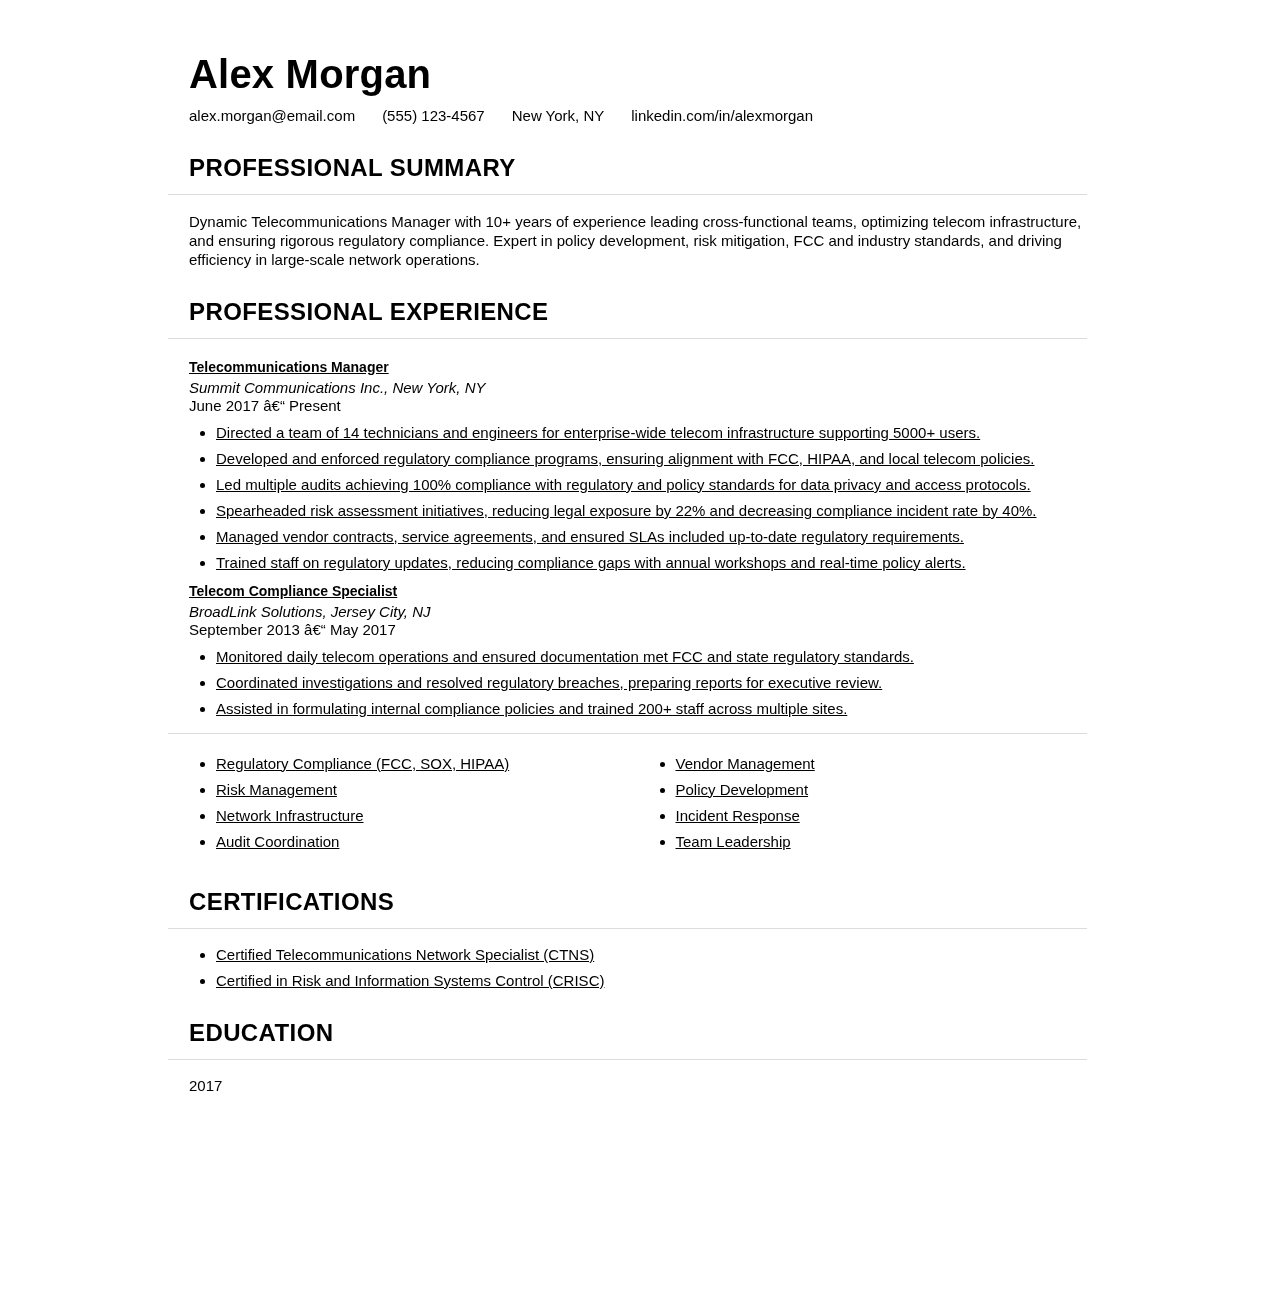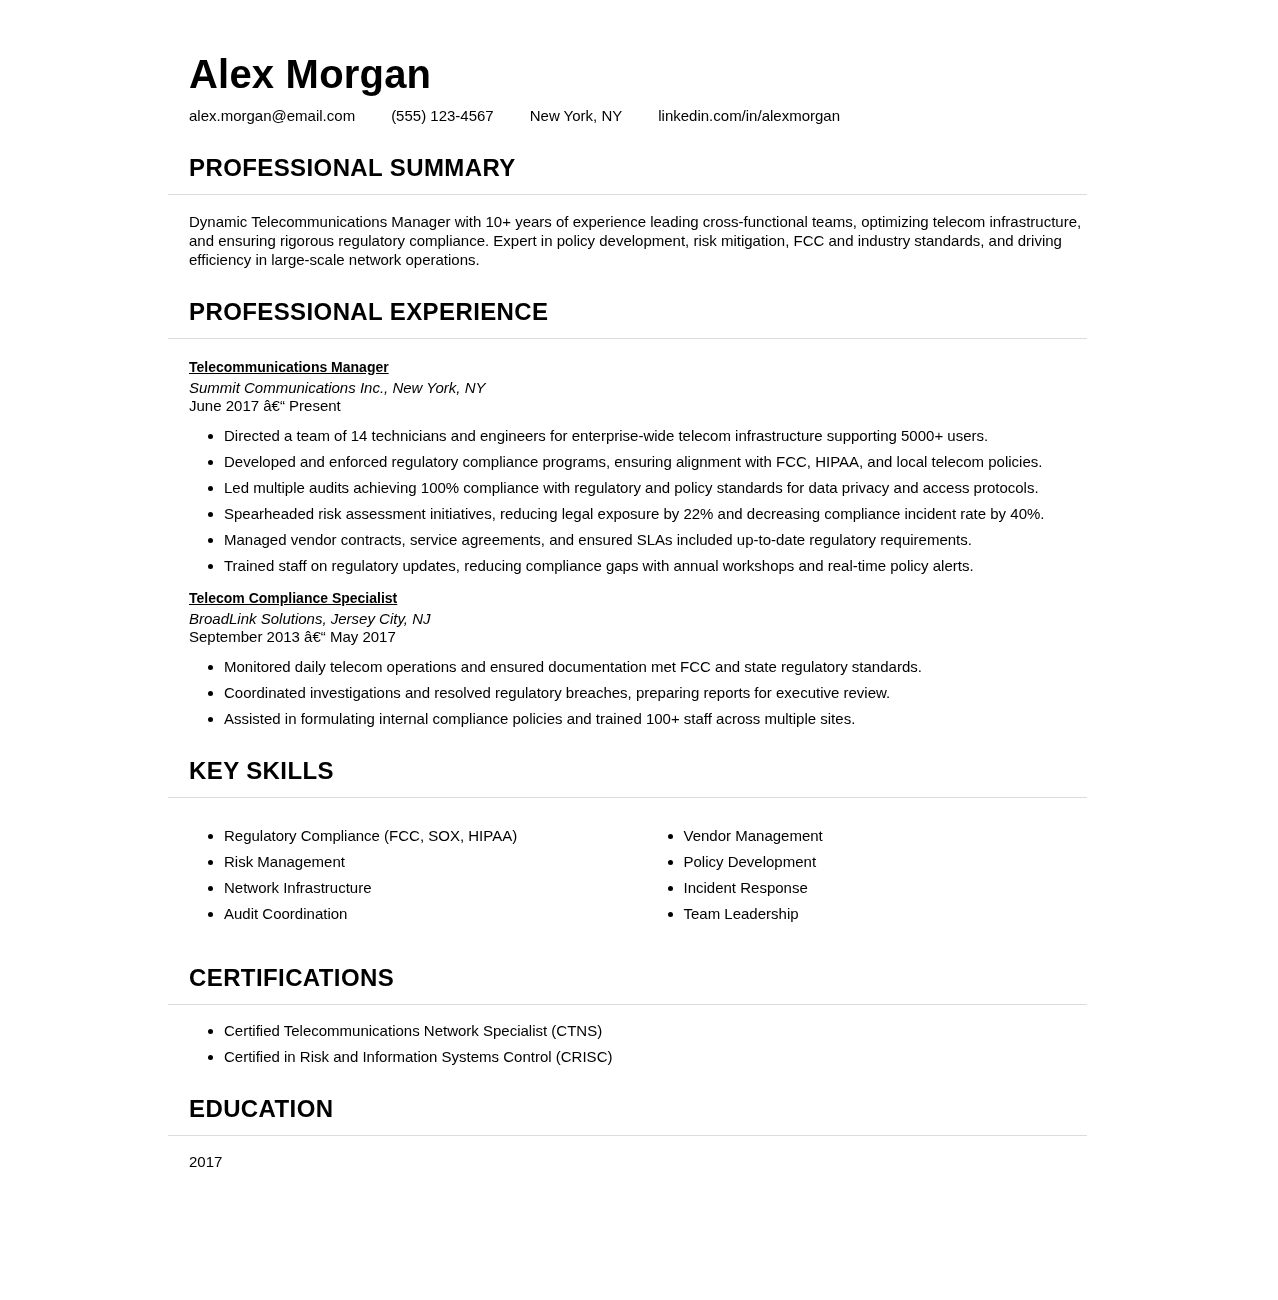--- a/index.html
+++ b/index.html
@@ -19,21 +19,21 @@
   }
   h1 {
     font-size: 40px;
     font-weight: bold;
     margin: 52px 0 10px 21px;
     line-height: 1.12;
     letter-spacing: 0.2px;
   }
   .contact {
     display: flex;
-    gap: 36px;
+    gap: 27px;
     margin: 0 0 0 21px;
     line-height: 18px;
   }
   h2 {
     font-size: 24px;
     font-weight: bold;
     letter-spacing: 0.4px;
     margin: 31px 0 0 21px;
     line-height: 23px;
   }
@@ -57,22 +57,23 @@
   p.company {
     font-style: italic;
     margin: 0 0 0 21px;
     line-height: 18px;
   }
   p.dates {
     margin: 0 0 9px 21px;
     line-height: 18px;
   }
   ul.bullets {
-    margin: 12px;
+    margin: 4px;
     padding: 0 0 0 44px;
+    text-decoration: underline;
   }
   ul.bullets li {
     line-height: 18px;
     margin-bottom: 8px;
   }
   .job + .job { margin-top: 5px; }
   .skills-row { display: flex; }
   .skills-col { flex: 1 1 50%; }
   .edu h3 {
     font-size: 17px;
@@ -128,27 +129,26 @@
       </ul>
     </div>
 
     <div class="job">
       <h3>Telecom Compliance Specialist</h3>
       <p class="company">BroadLink Solutions, Jersey City, NJ</p>
       <p class="dates">September 2013 â€“ May 2017</p>
       <ul class="bullets">
         <li>Monitored daily telecom operations and ensured documentation met FCC and state regulatory standards.</li>
         <li>Coordinated investigations and resolved regulatory breaches, preparing reports for executive review.</li>
-        <li>Assisted in formulating internal compliance policies and trained 100+ staff across multiple sites.</li>
+        <li>Assisted in formulating internal compliance policies and trained 200+ staff across multiple sites.</li>
       </ul>
     </div>
   </section>
 
   <section>
-    <h2>KEY SKILLS</h2>
     <hr>
     <div class="skills-row">
       <div class="skills-col">
         <ul class="bullets">
           <li>Regulatory Compliance (FCC, SOX, HIPAA)</li>
           <li>Risk Management</li>
           <li>Network Infrastructure</li>
           <li>Audit Coordination</li>
         </ul>
       </div>

